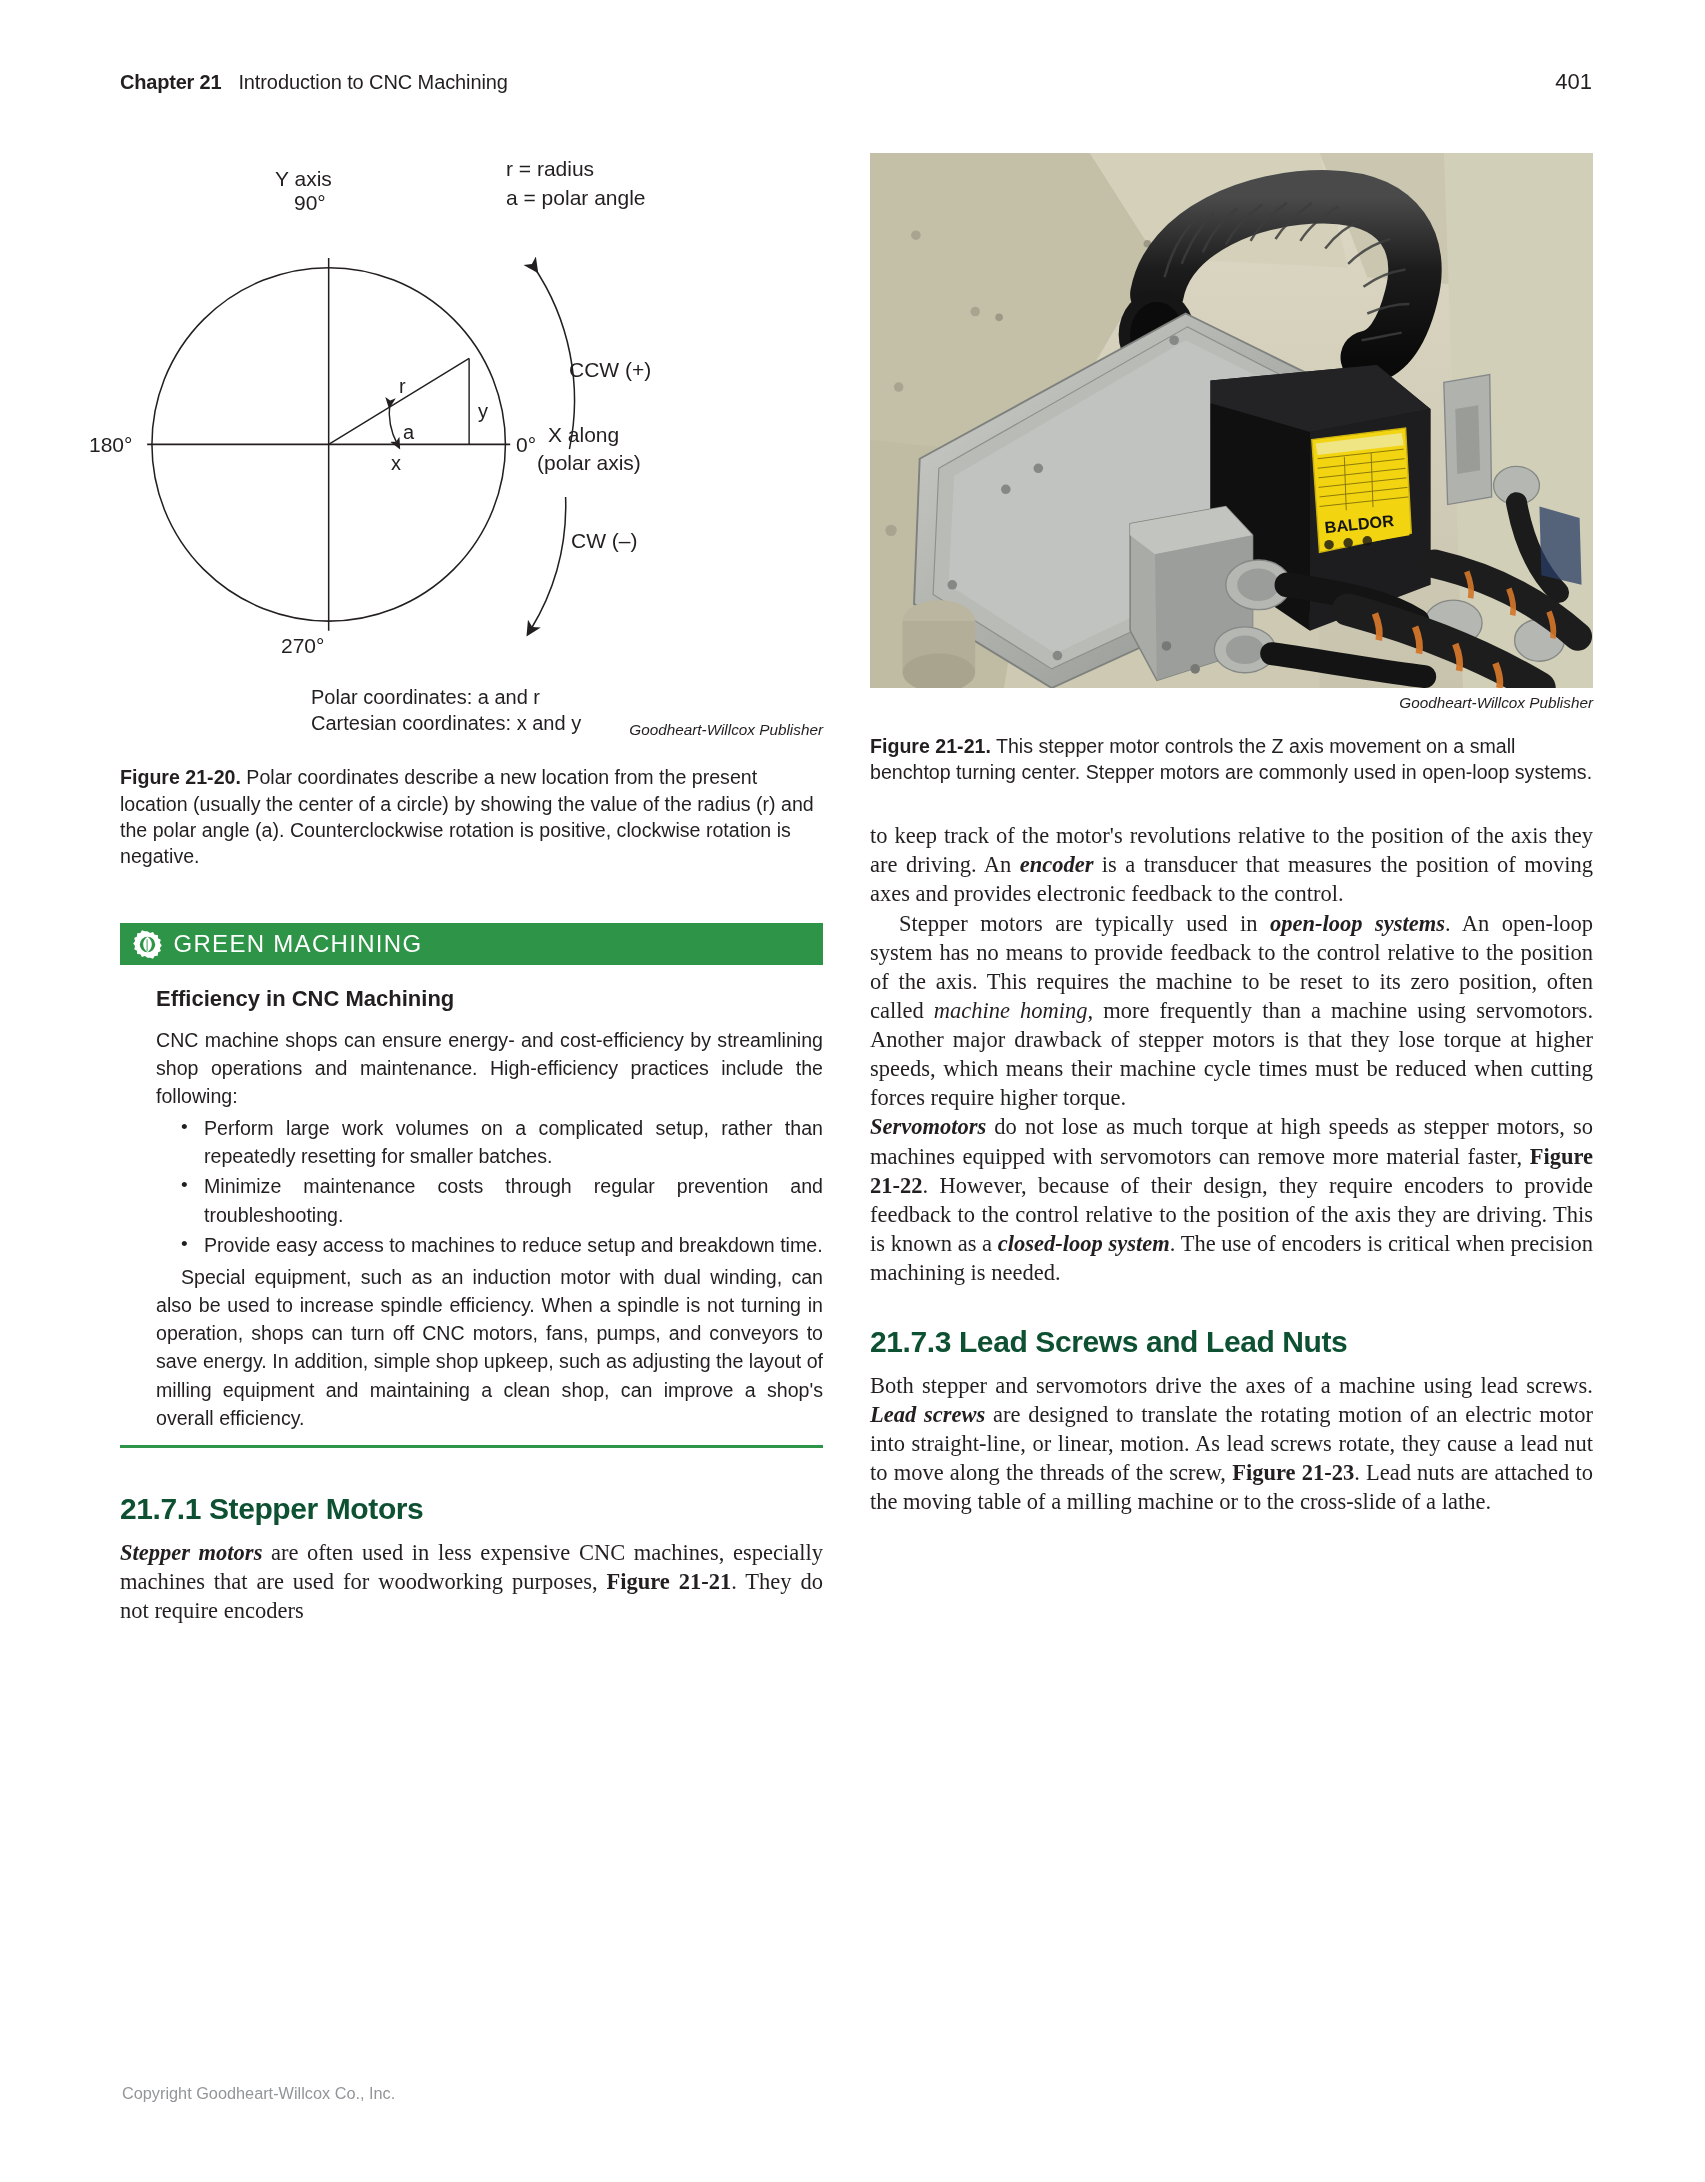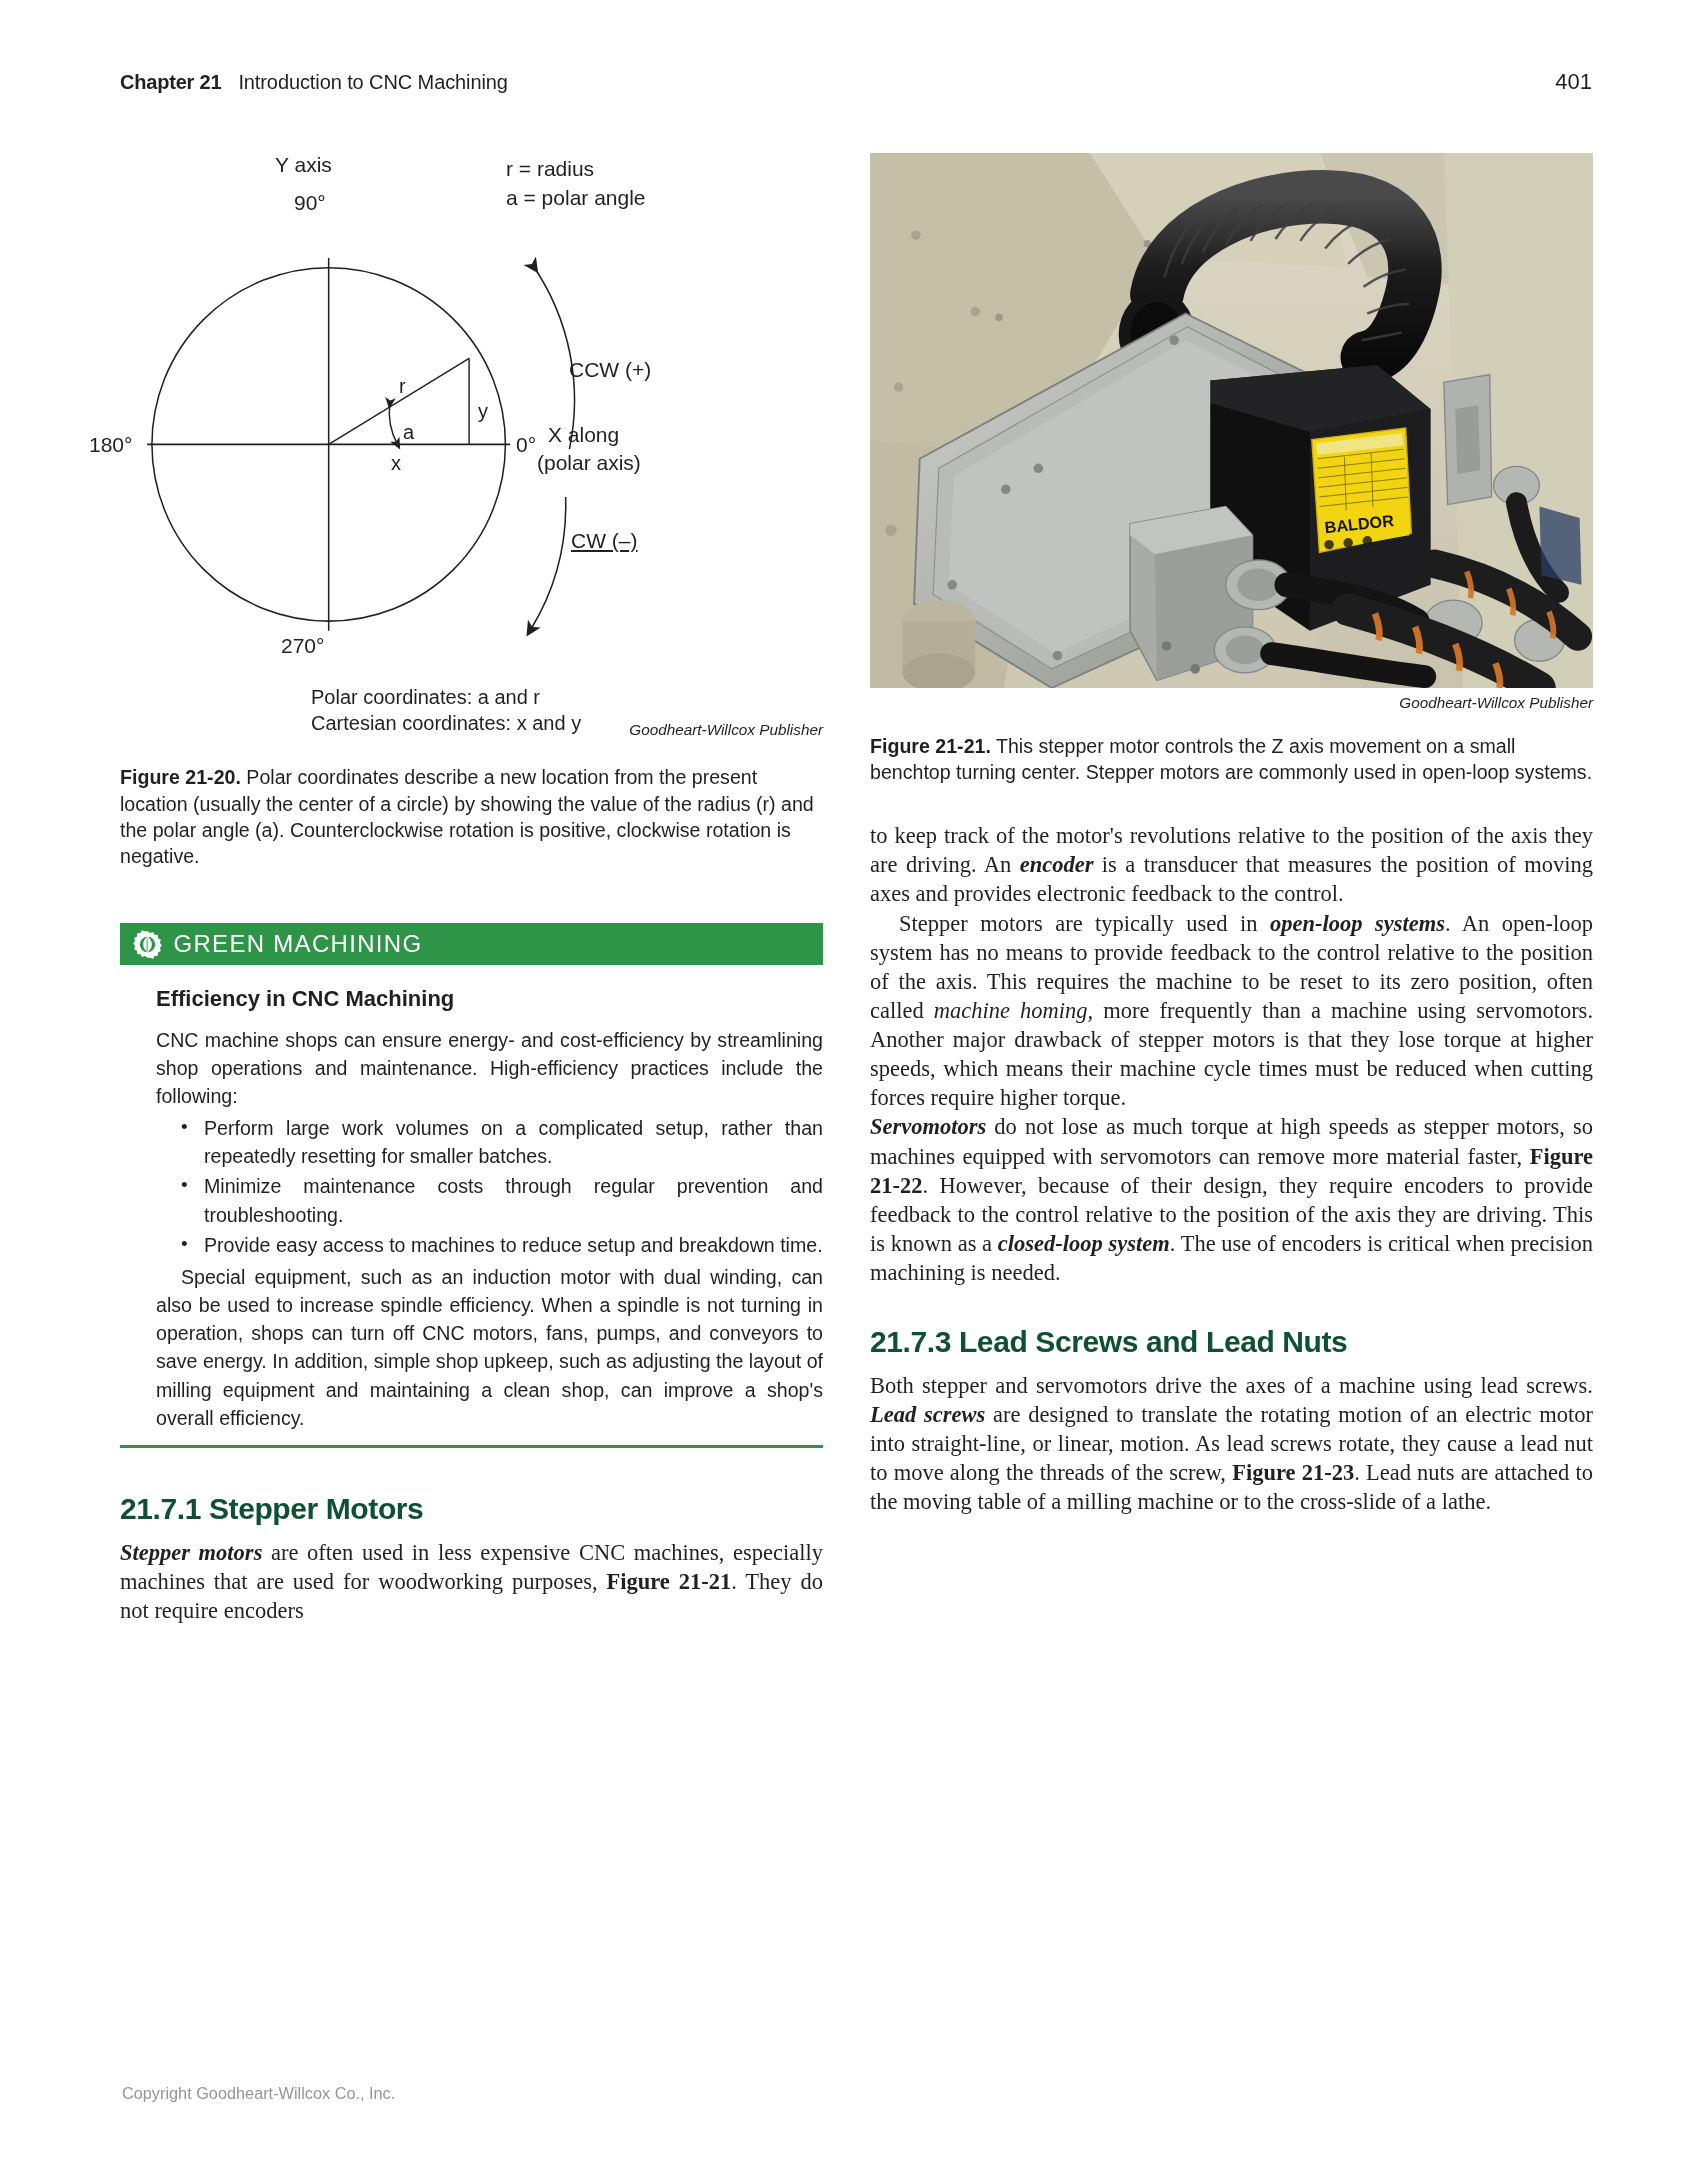--- a/index.html
+++ b/index.html
@@ -243,34 +243,34 @@
           <path d="M0,0.6 L10,5.5 L0,10.4 L2.6,5.5 Z" fill="#231f20"></path>
         </marker>
       </defs>
       <path d="M282,262 A 72 72 0 0 0 290,305" fill="none" stroke="#231f20" stroke-width="1.5" marker-start="url(#ah)" marker-end="url(#ah)"></path>
 
       <path d="M432,118 A 250 250 0 0 1 470,310" fill="none" stroke="#231f20" stroke-width="1.6" marker-start="url(#ahbig)"></path>
 
       <path d="M466,360 A 250 250 0 0 1 430,498" fill="none" stroke="#231f20" stroke-width="1.6" marker-end="url(#ahbig)"></path>
     </svg>
 
-    <div style="position:absolute;left:155px;top:0;font-family:'Liberation Sans',sans-serif;font-size:21px;">Y axis</div>
+    <div style="position:absolute;left:155px;top:14px;font-family:'Liberation Sans',sans-serif;font-size:21px;">Y axis</div>
     <div style="position:absolute;left:174px;top:38px;font-family:'Liberation Sans',sans-serif;font-size:21px;">90°</div>
     <div style="position:absolute;left:-31px;top:280px;font-family:'Liberation Sans',sans-serif;font-size:21px;">180°</div>
     <div style="position:absolute;left:161px;top:481px;font-family:'Liberation Sans',sans-serif;font-size:21px;">270°</div>
     <div style="position:absolute;left:396px;top:280px;font-family:'Liberation Sans',sans-serif;font-size:21px;">0°</div>
 
     <div style="position:absolute;left:428px;top:270px;font-family:'Liberation Sans',sans-serif;font-size:21px;">X along</div>
     <div style="position:absolute;left:417px;top:298px;font-family:'Liberation Sans',sans-serif;font-size:21px;">(polar axis)</div>
 
     <div style="position:absolute;left:386px;top:3.8px;font-family:'Liberation Sans',sans-serif;font-size:21px;">r = radius</div>
     <div style="position:absolute;left:386px;top:32.5px;font-family:'Liberation Sans',sans-serif;font-size:21px;">a = polar angle</div>
 
     <div style="position:absolute;left:449px;top:205px;font-family:'Liberation Sans',sans-serif;font-size:21px;">CCW (+)</div>
-    <div style="position:absolute;left:451px;top:376px;font-family:'Liberation Sans',sans-serif;font-size:21px;text-decoration:underline;">CW (–)</div>
+    <div style="position:absolute;left:451px;top:376px;font-family:'Liberation Sans',sans-serif;font-size:21px;">CW (–)</div>
 
     <div style="position:absolute;left:279px;top:222px;font-family:'Liberation Sans',sans-serif;font-size:20px;">r</div>
     <div style="position:absolute;left:283px;top:268px;font-family:'Liberation Sans',sans-serif;font-size:20px;">a</div>
     <div style="position:absolute;left:271px;top:299px;font-family:'Liberation Sans',sans-serif;font-size:20px;">x</div>
     <div style="position:absolute;left:358px;top:247px;font-family:'Liberation Sans',sans-serif;font-size:20px;">y</div>
 
     <div class="diagram-note">
       <div>Polar coordinates: a and r</div>
       <div>Cartesian coordinates: x and y</div>
     </div>

